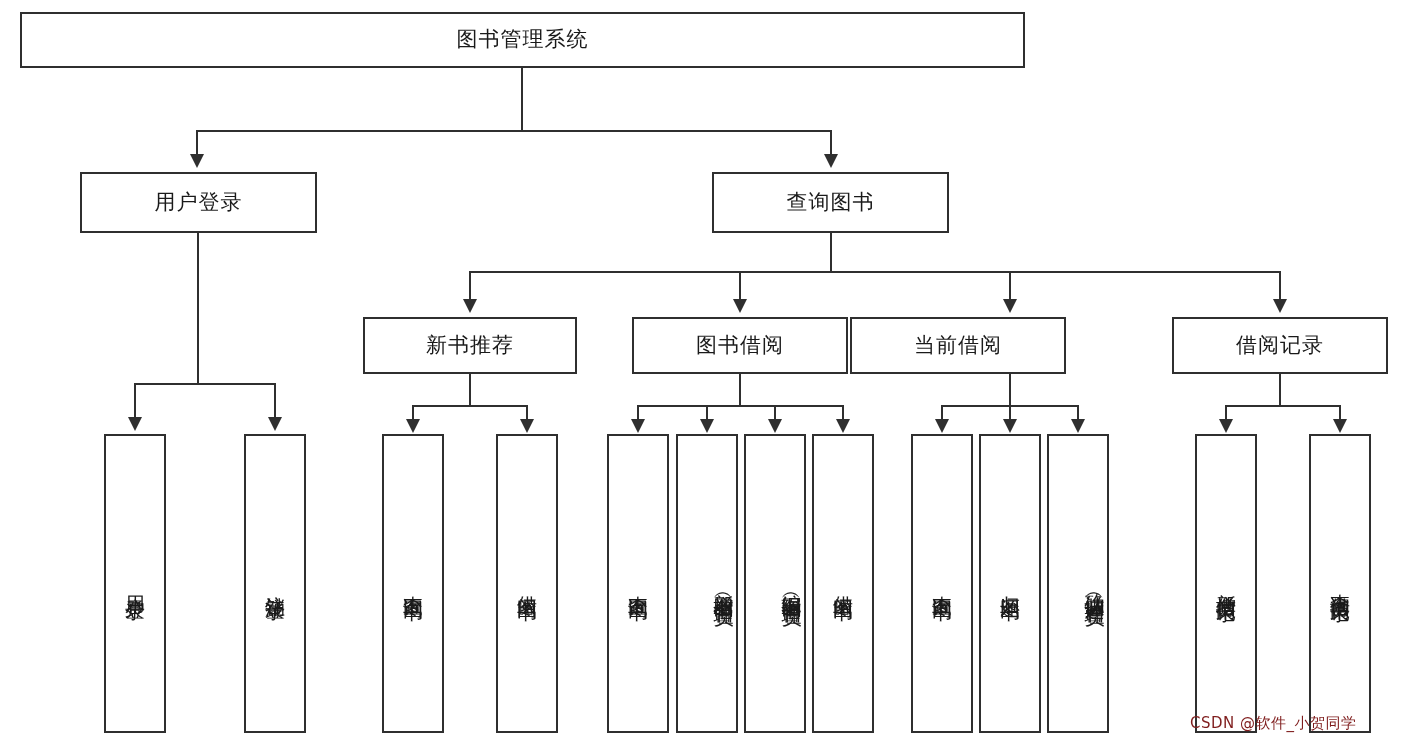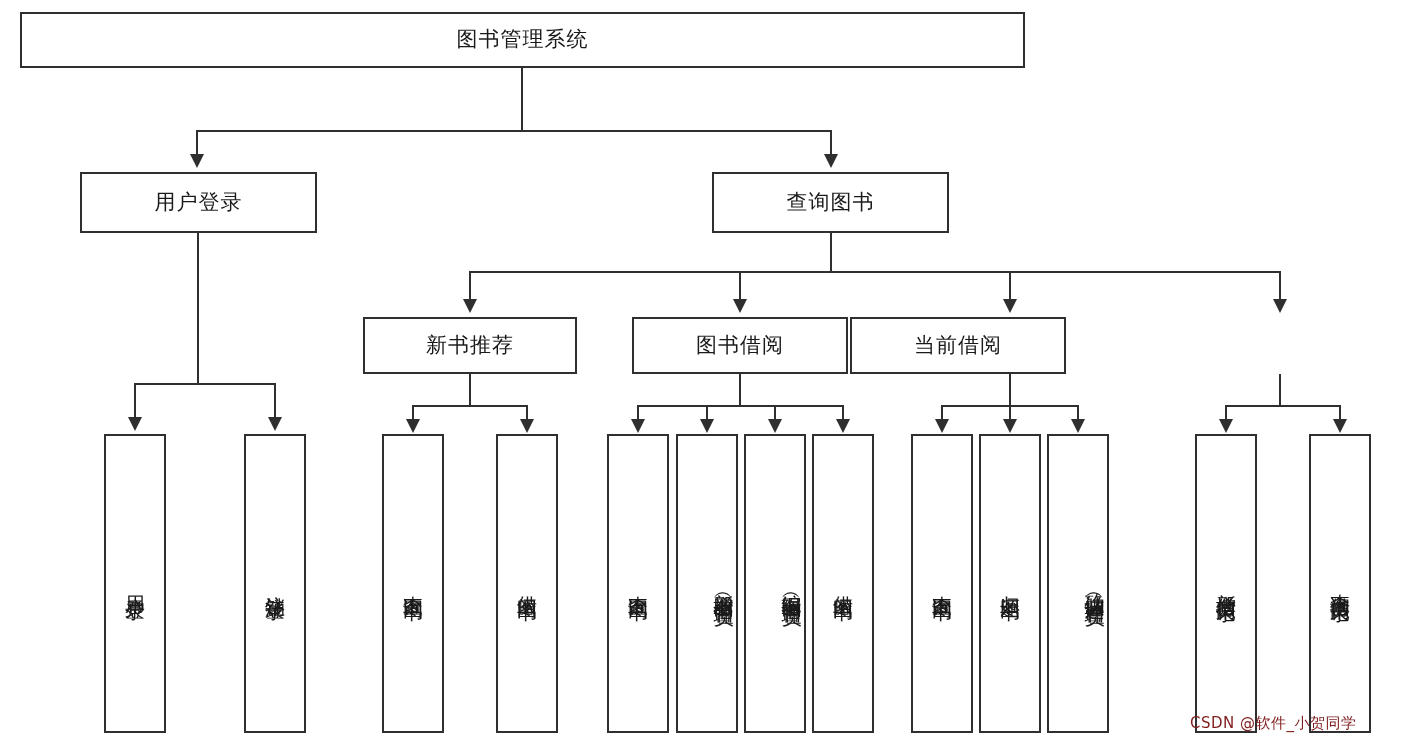--- a/index.html
+++ b/index.html
@@ -114,20 +114,23 @@
 
   <div class="node horiz" style="left:632px; top:317px; width:216px; height:57px;">
     <span>图书借阅</span>
   </div>
   <div class="node horiz" style="left:363px; top:317px; width:214px; height:57px;">
     <span>新书推荐</span>
   </div>
   <div class="node horiz" style="left:850px; top:317px; width:216px; height:57px;">
     <span>当前借阅</span>
   </div>
+  <div class="node horiz" style="left:1172px; top:317px; width:216px; height:57px;">
+    <span>借阅记录</span>
+  </div>
 
   <div class="line vline" style="left:469px; top:374px; height:31px;"></div>
   <div class="line hline" style="left:412px; top:405px; width:116px;"></div>
   <div class="line vline" style="left:412px; top:405px; height:16px;"></div>
   <div class="arrow" style="left:406px; top:419px;"></div>
   <div class="line vline" style="left:526px; top:405px; height:16px;"></div>
   <div class="arrow" style="left:520px; top:419px;"></div>
 
   <div class="line vline" style="left:739px; top:374px; height:31px;"></div>
   <div class="line hline" style="left:637px; top:405px; width:206px;"></div>

